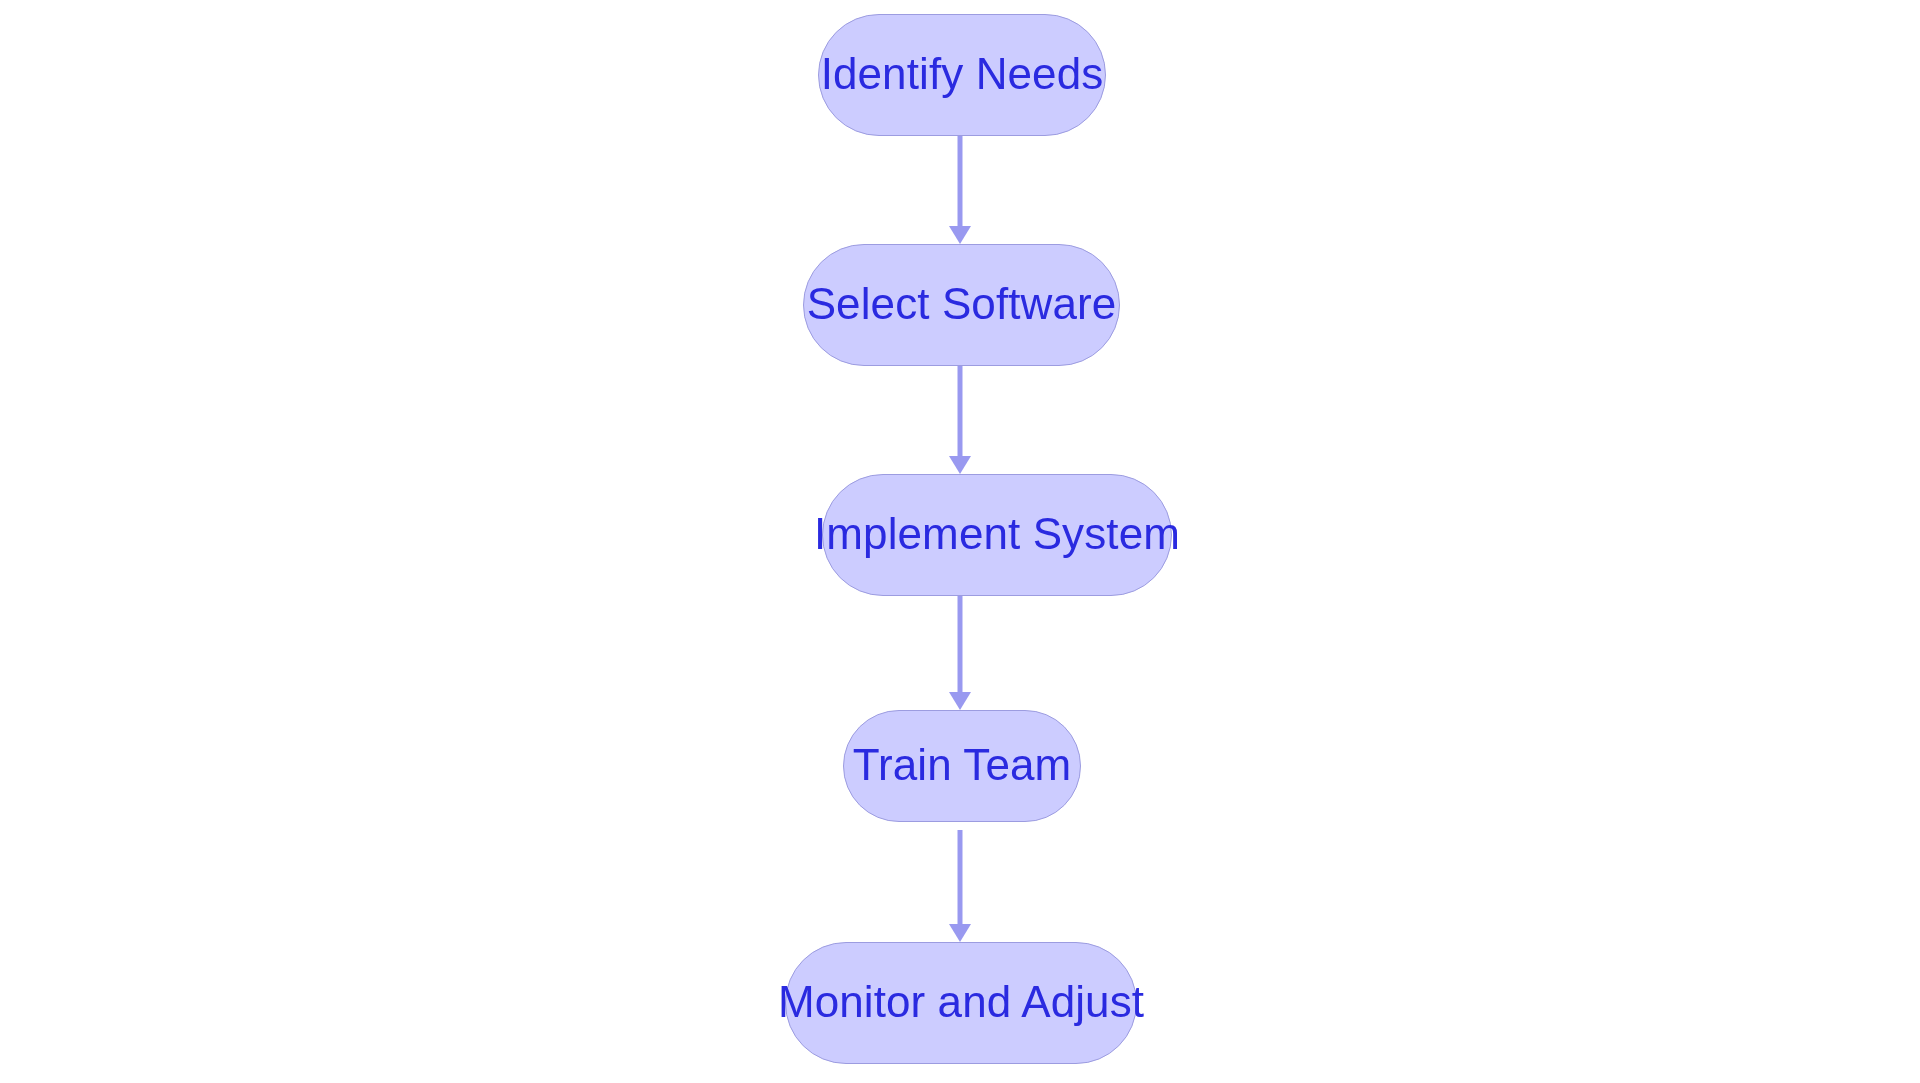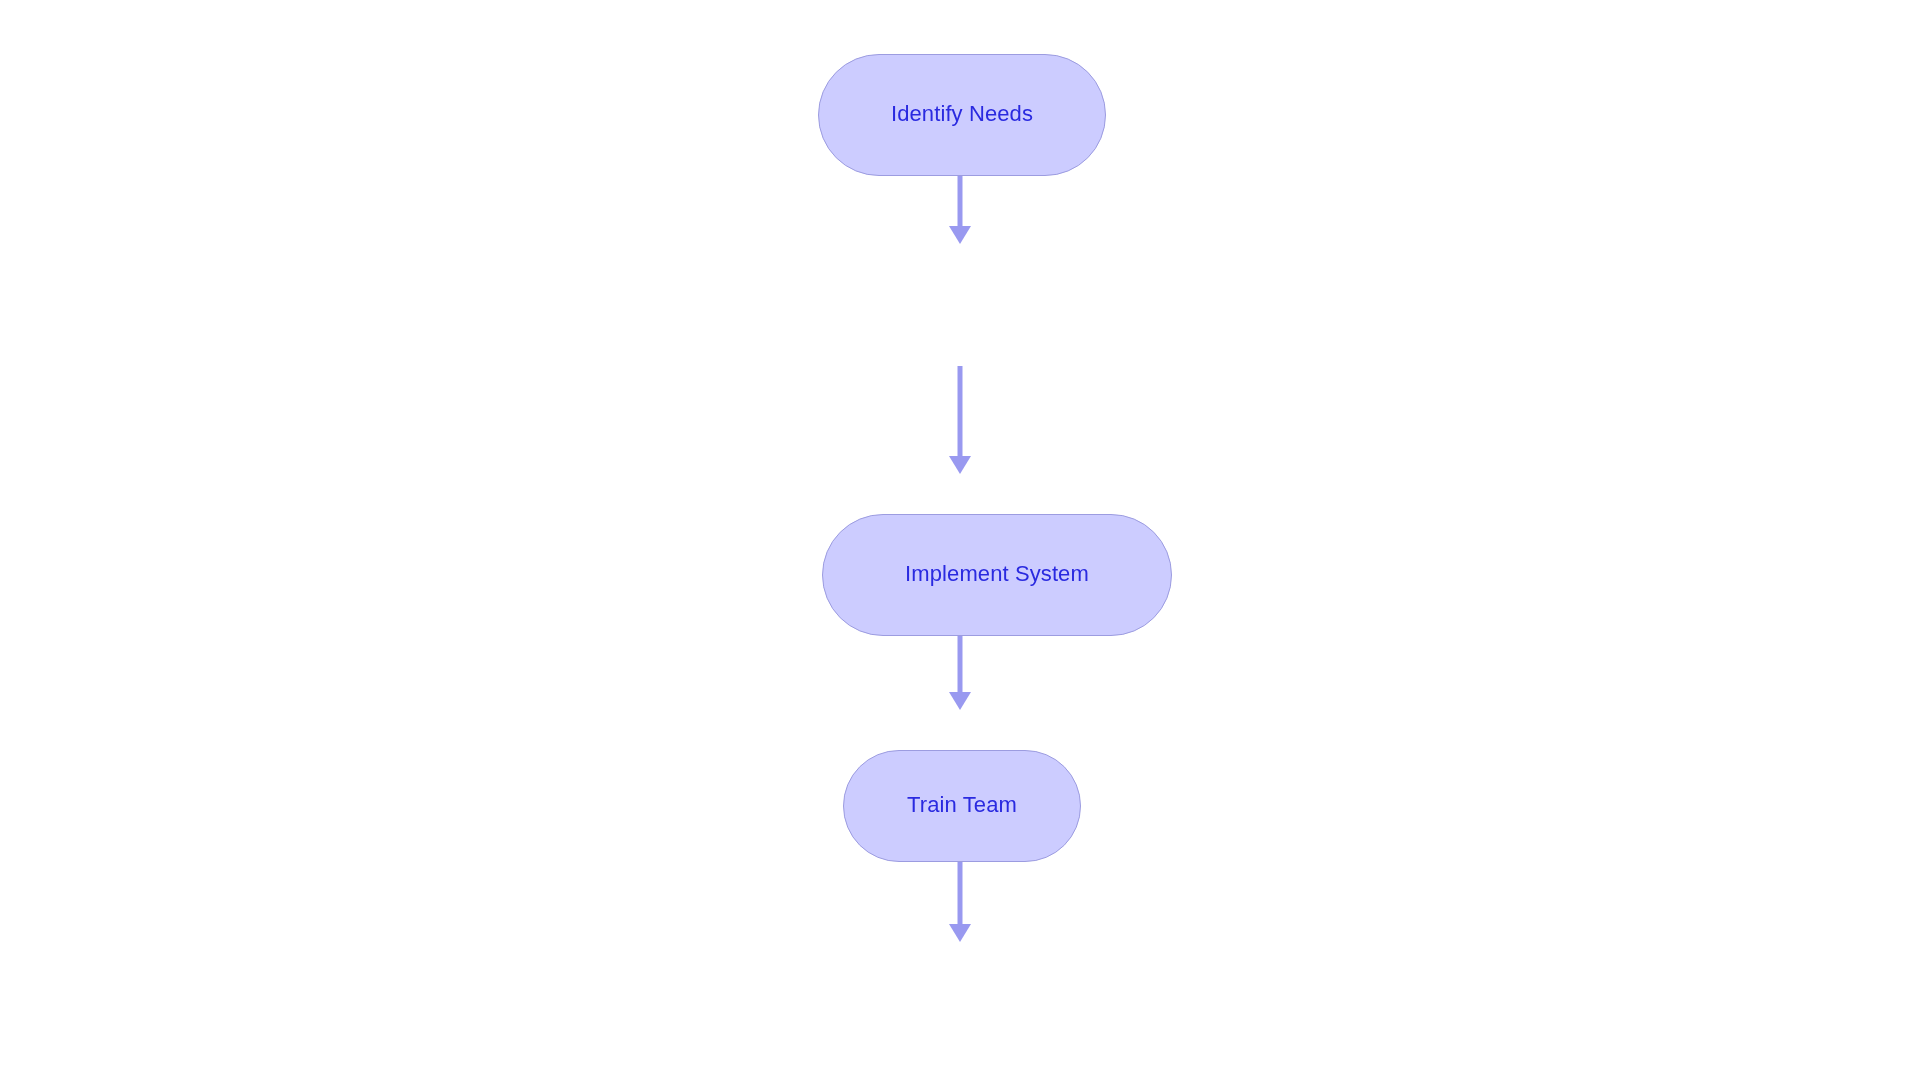--- a/index.html
+++ b/index.html
@@ -23,27 +23,26 @@
   .flow-node {
     position: absolute;
     box-sizing: border-box;
     display: flex;
     align-items: center;
     justify-content: center;
     background: #ccccff;
     border: 1.3px solid #9c9ce0;
     border-radius: 999px;
     color: #2a2ae0;
-    font-size: 22px;
+    font-size: 44px;
     font-weight: 400;
     letter-spacing: 0.1px;
     line-height: 1;
     white-space: nowrap;
     user-select: none;
-    margin-top: 40px;
   }
   .flow-node .node-label {
     display: block;
     padding-bottom: 2px;
   }
   .flow-edge {
     position: absolute;
     left: 0;
     top: 0;
     width: 1920px;
@@ -80,23 +79,29 @@
     <g>
       <line class="edge-line" x1="960" y1="830" x2="960" y2="926"></line>
       <polygon class="edge-head" points="949,924 971,924 960,942"></polygon>
     </g>
   </svg>
 
   <div class="flow-node" style="left:818px; top:14px; width:288px; height:122px;">
     <span class="node-label">Identify Needs</span>
   </div>
 
+  <div class="flow-node" style="left:803px; top:244px; width:317px; height:122px;">
+    <span class="node-label">Select Software</span>
+  </div>
 
   <div class="flow-node" style="left:822px; top:474px; width:350px; height:122px;">
     <span class="node-label">Implement System</span>
   </div>
 
   <div class="flow-node" style="left:843px; top:710px; width:238px; height:112px;">
     <span class="node-label">Train Team</span>
   </div>
 
+  <div class="flow-node" style="left:785px; top:942px; width:352px; height:122px;">
+    <span class="node-label">Monitor and Adjust</span>
+  </div>
 
 </div>
 
 </body></html>

